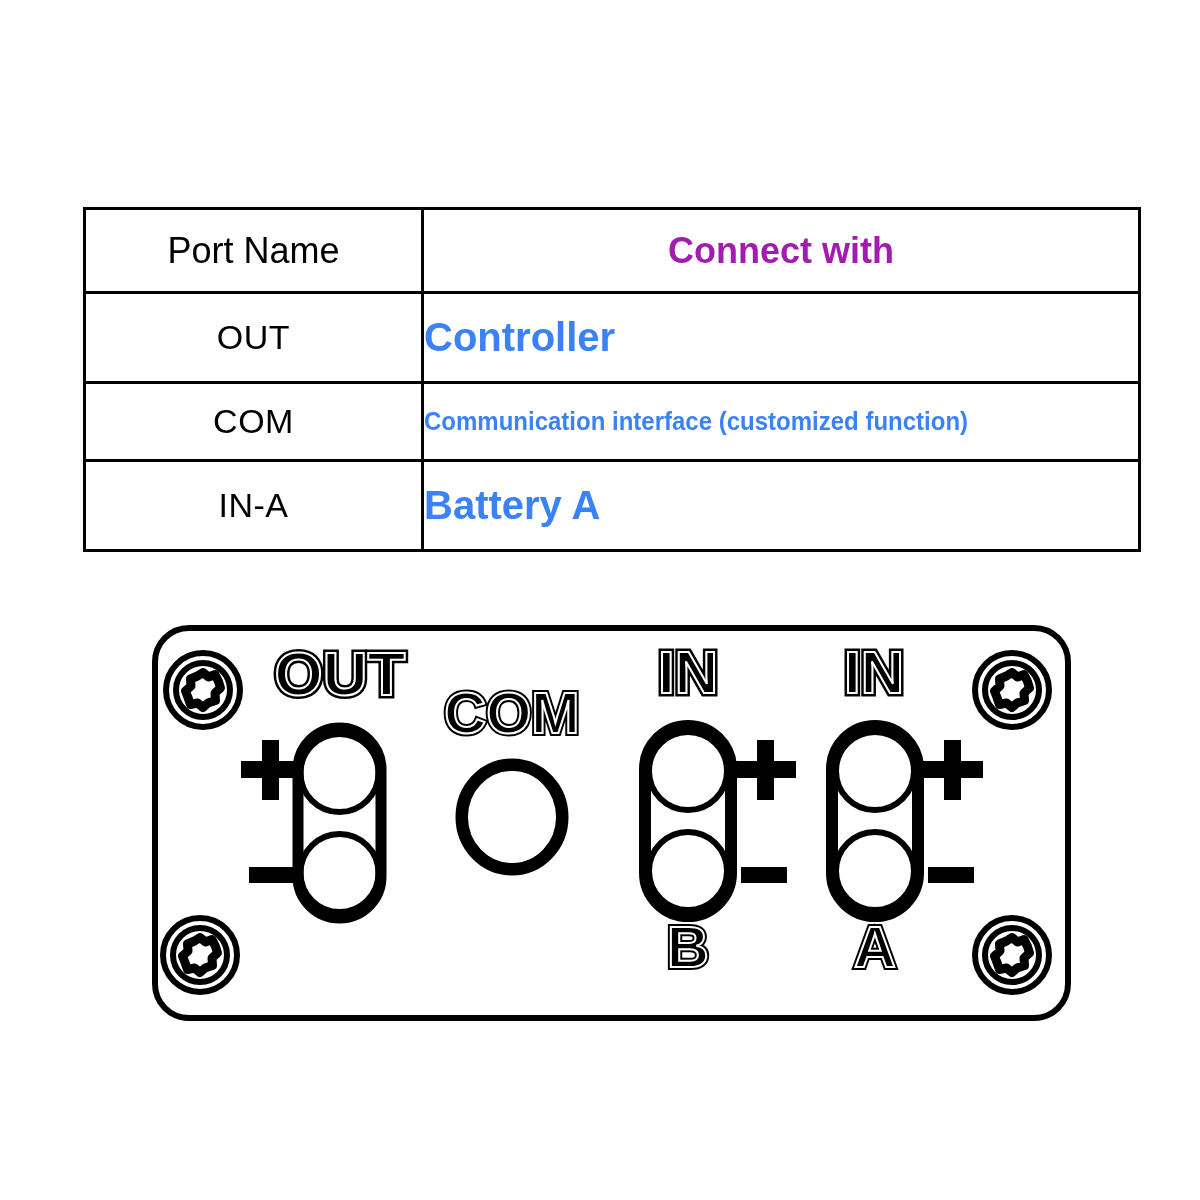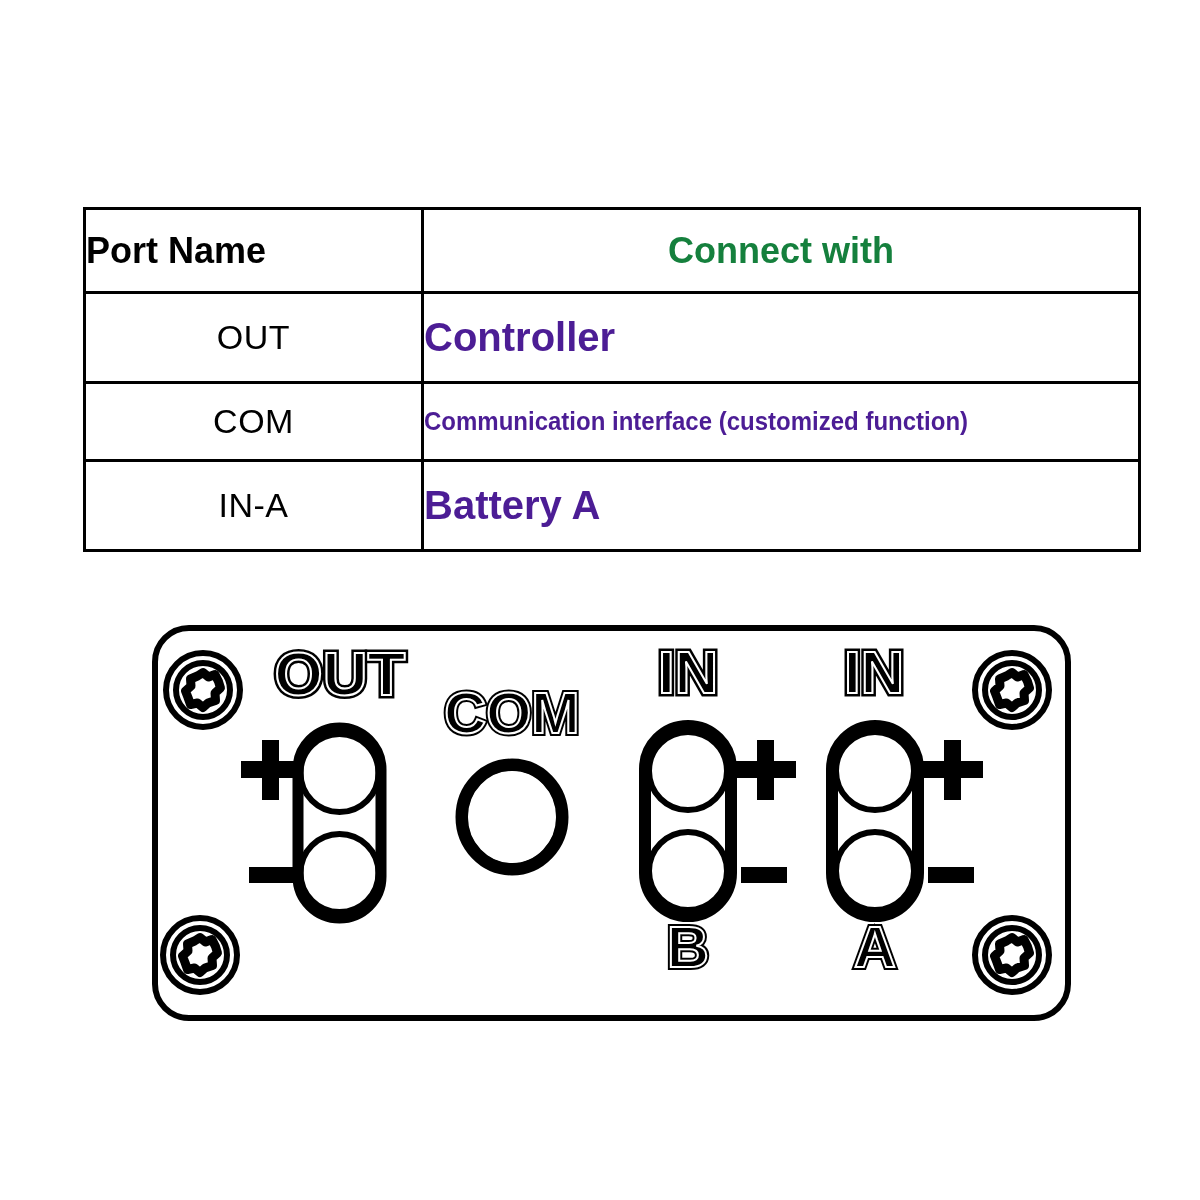--- a/index.html
+++ b/index.html
@@ -28,35 +28,35 @@
   .col-name{width:338px;}
   .col-conn{width:717px;}
 
   .cell-name{
     text-align:center;
     font-size:34px;
     color:#000000;
     letter-spacing:0.5px;
   }
   .cell-head-name{
-    text-align:left;
+    text-align:center;
     font-size:36px;
-    font-weight:bold;
+    font-weight:normal;
     color:#000000;
   }
   .cell-head-conn{
     text-align:center;
     font-size:36px;
     font-weight:bold;
-    color:#15803d;
+    color:#a21caf;
   }
   .cell-conn{
     text-align:left;
     padding-left:24px;
-    color:#4c1d95;
+    color:#3b82f6;
     font-weight:bold;
   }
   .conn-big{font-size:40px;}
   .conn-small{
     font-size:25px;
     font-weight:bold;
     transform:scaleX(0.96);
     transform-origin:left center;
     display:inline-block;
   }

